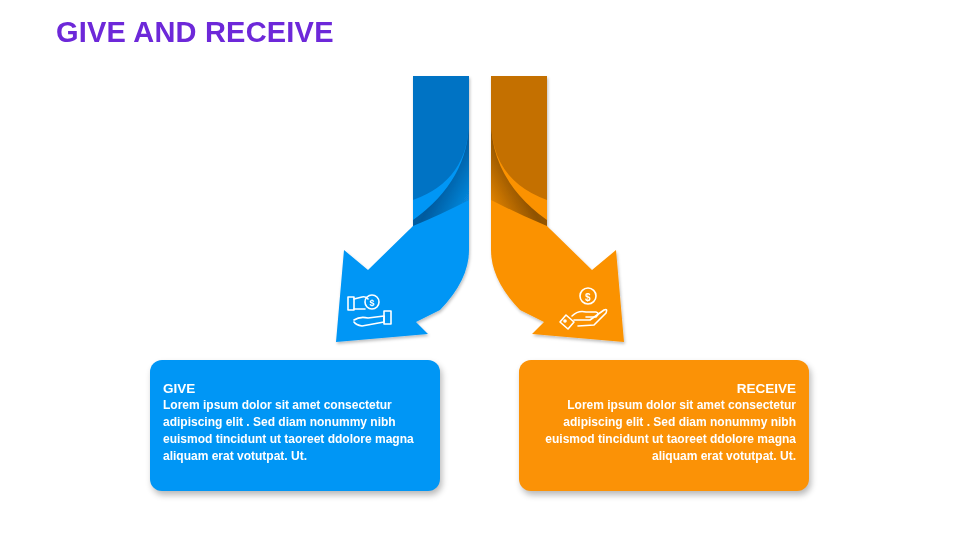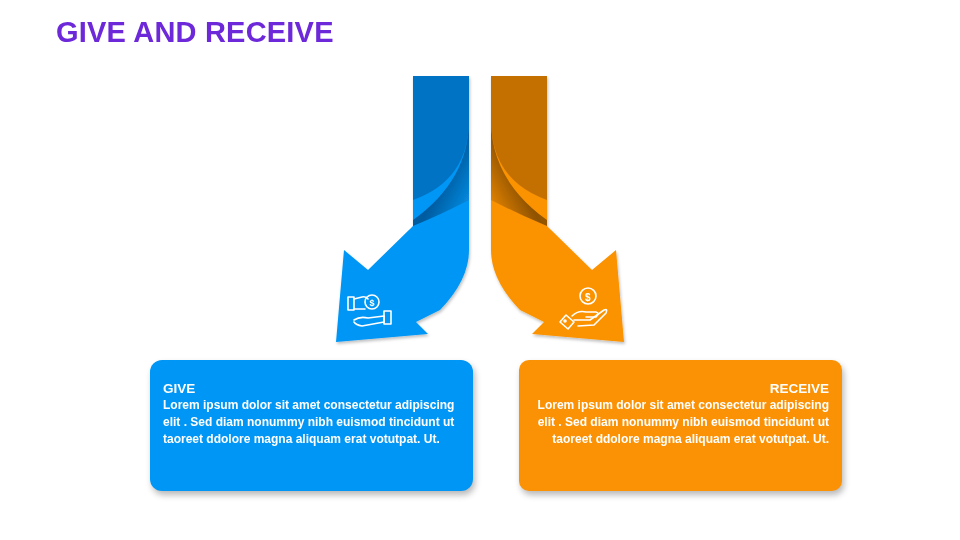--- a/index.html
+++ b/index.html
@@ -1,21 +1,21 @@
 <!DOCTYPE html>
 <html><head>
   <meta charset="utf-8">
   <style>
     html, body { margin: 0; padding: 0; }
     body { width: 960px; height: 540px; background: #ffffff; position: relative; overflow: hidden; font-family: "Liberation Sans", "DejaVu Sans", sans-serif; }
     .title { position: absolute; left: 56px; top: 16px; font-size: 29px; font-weight: bold; color: #6d28d9; letter-spacing: 0.2px; margin: 0; }
     svg.arrows { position: absolute; left: 0; top: 0; }
-    .card { position: absolute; top: 360px; width: 323px; height: 131px; border-radius: 12px; box-sizing: border-box; padding: 20px 13px 0 13px; color: #ffffff; box-shadow: 2px 4px 6px rgba(0,0,0,0.28); }
+    .card { position: absolute; top: 360px; width: 290px; height: 131px; border-radius: 12px; box-sizing: border-box; padding: 20px 13px 0 13px; color: #ffffff; box-shadow: 2px 4px 6px rgba(0,0,0,0.28); }
     .card.give { left: 150px; background: #0096f5; text-align: left; }
-    .card.receive { left: 519px; background: #fb9206; text-align: right; border-radius: 10px; }
+    .card.receive { left: 519px; background: #fb9206; text-align: right; }
     .card .heading { font-size: 13.5px; font-weight: bold; line-height: 17px; }
     .card .body { font-size: 12px; font-weight: bold; line-height: 17px; }
   </style>
 </head>
 <body>
 
 <h1 class="title">GIVE AND RECEIVE</h1>
 
 <svg class="arrows" width="960" height="540" viewBox="0 0 960 540">
   <defs>

